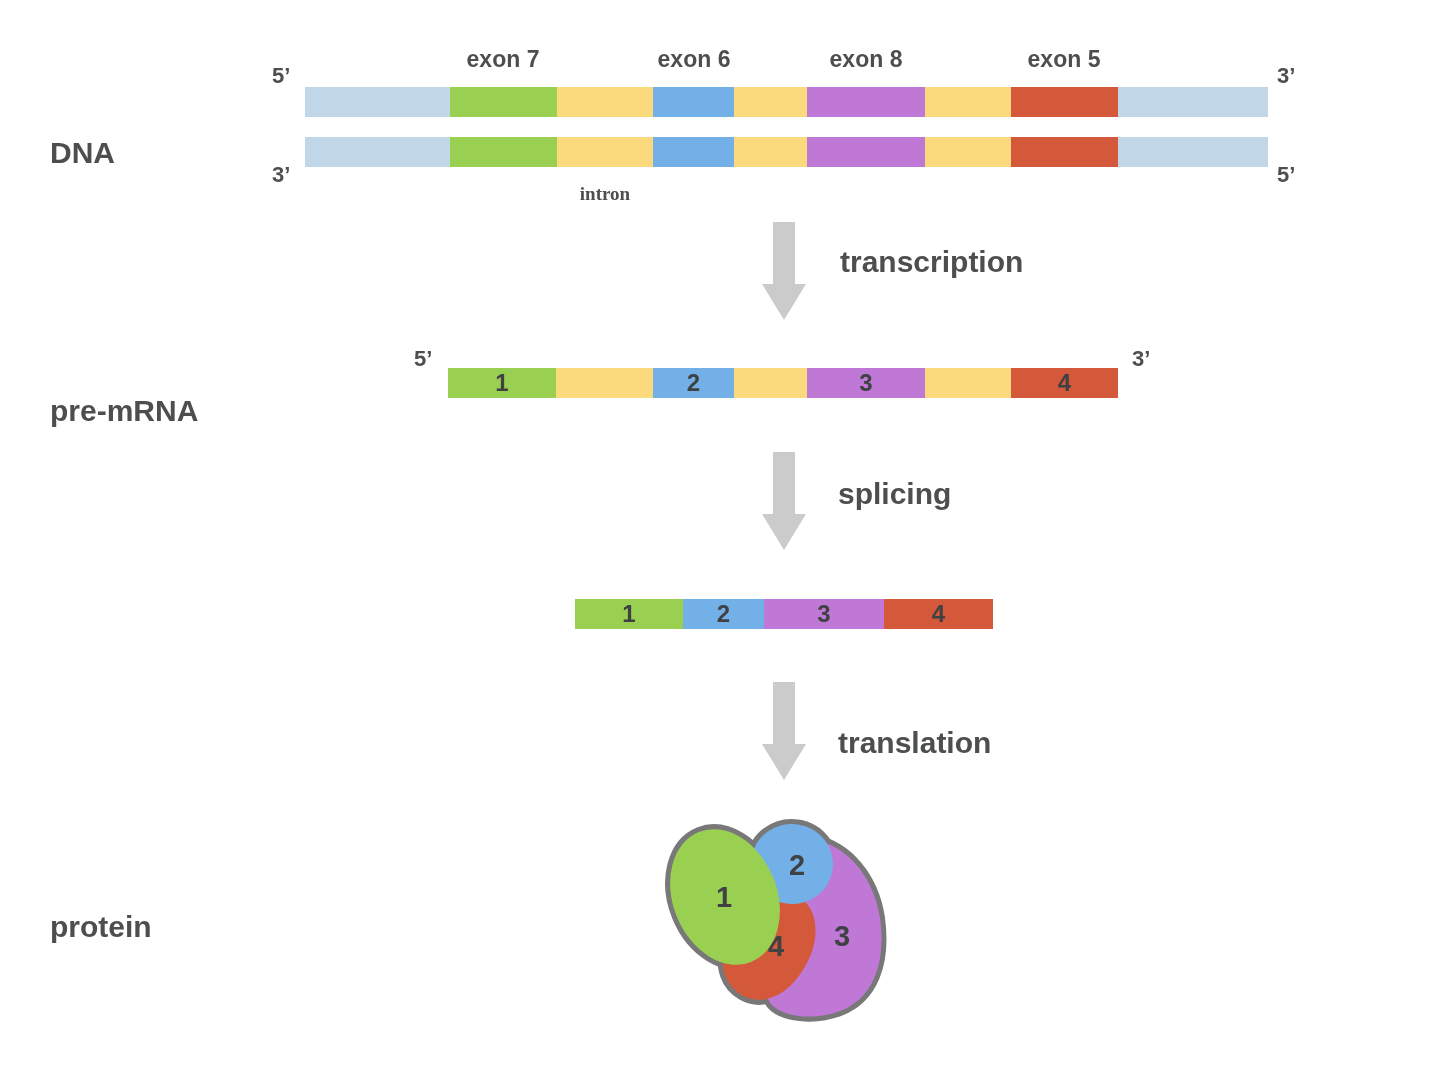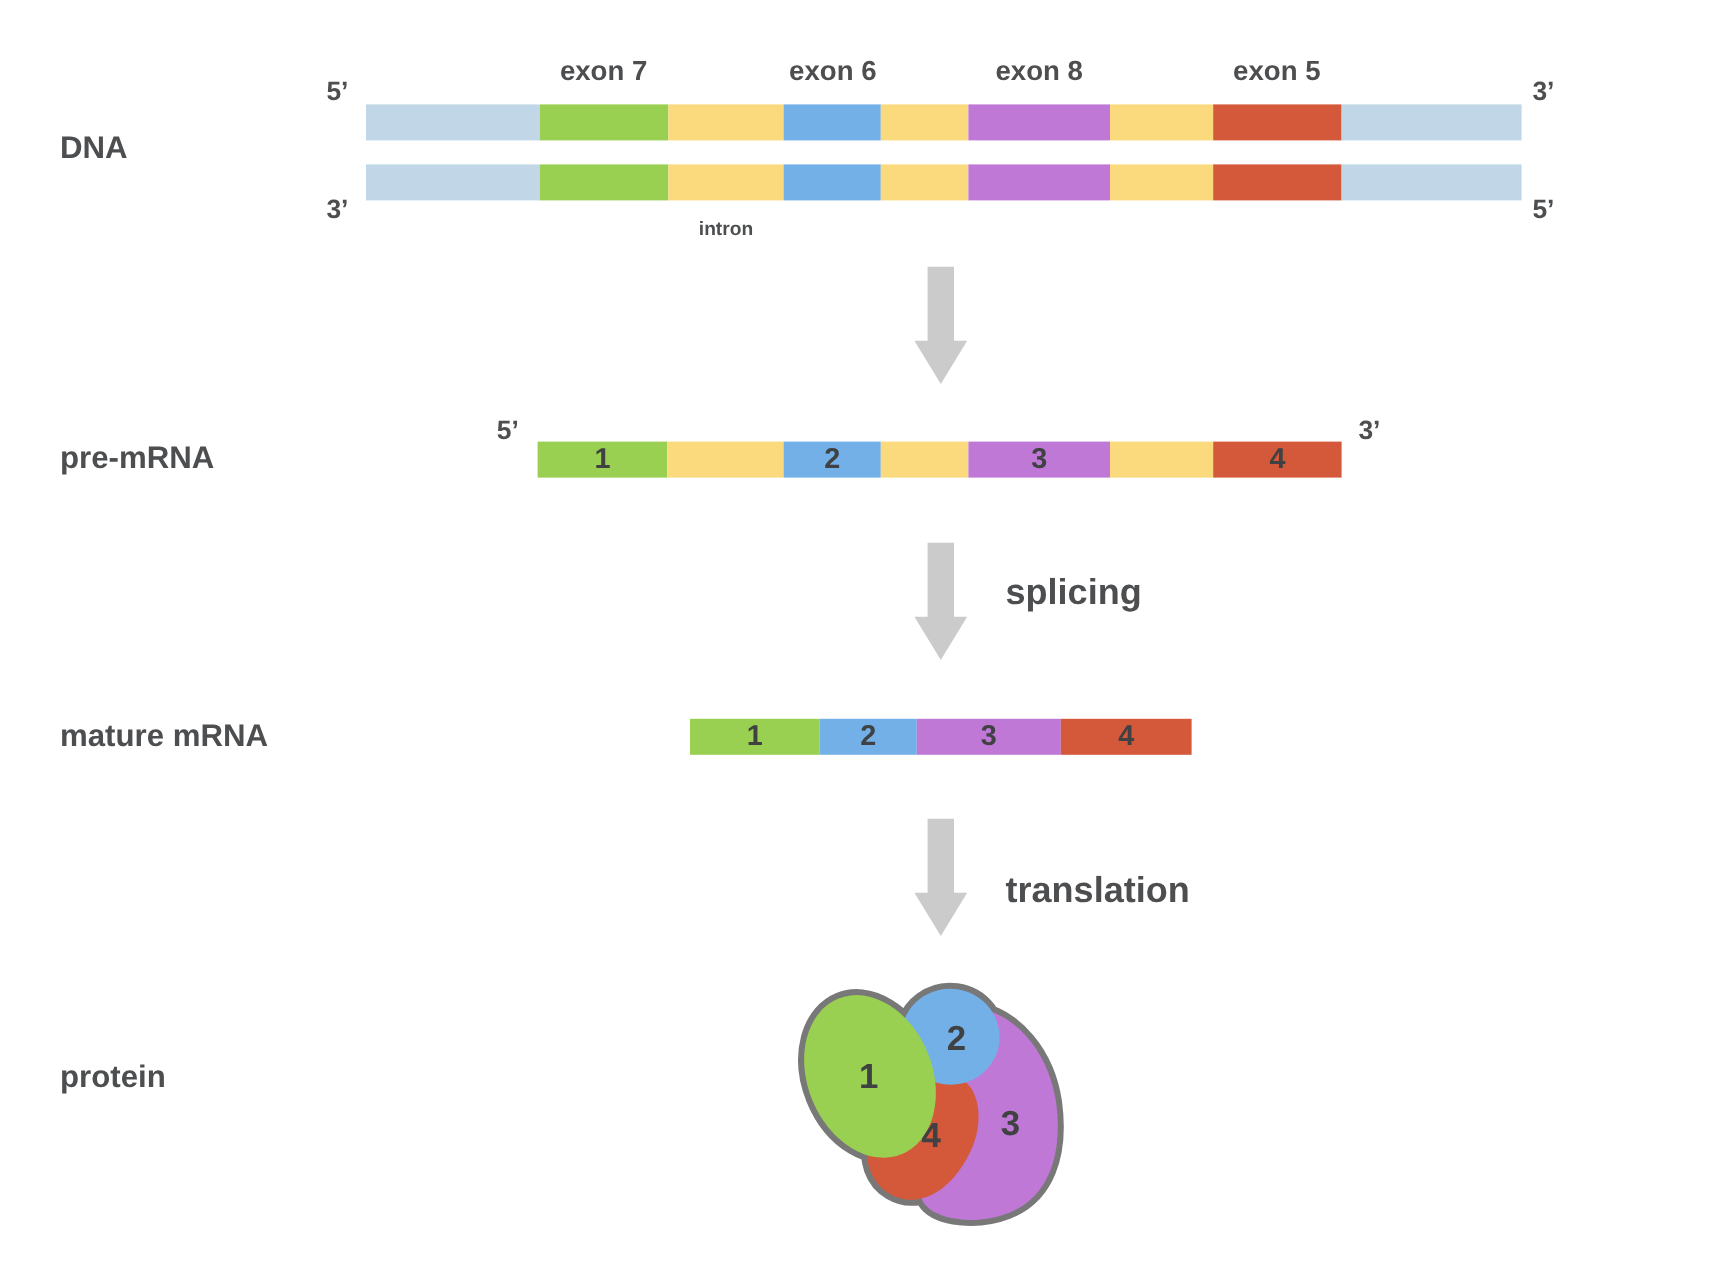--- a/index.html
+++ b/index.html
@@ -1,24 +1,24 @@
 <!DOCTYPE html>
 <html style="--lightblue: #c1d7e8; --green: #9ad052; --yellow: #fbd97d; --blue: #74b0e8; --purple: #c078d6; --red: #d4583a; --arrow: #cccbcb; --outline: #787879; --text: #4d4e50; --number: #3f4143;"><head>
 <meta charset="utf-8">
 <style>
   html,body{margin:0;padding:0;background:#ffffff;}
   .canvas{
     position:relative;width:1440px;height:1067px;background:#ffffff;overflow:hidden;
     font-family:"Liberation Sans","DejaVu Sans",sans-serif;color:var(--text);
   }
   .abs{position:absolute;}
-  .row-label{font-size:26px;font-weight:600;color:var(--text);white-space:nowrap;}
+  .row-label{font-size:30px;font-weight:600;color:var(--text);white-space:nowrap;margin-top:28px;}
   .process-label{font-size:30px;font-weight:600;color:var(--text);white-space:nowrap;}
   .exon-label{font-size:23px;font-weight:600;color:var(--text);transform:translateX(-50%);white-space:nowrap;}
-  .intron-label{font-size:16px;font-weight:600;color:var(--text);transform:translateX(-50%);}
+  .intron-label{font-size:19px;font-weight:600;color:var(--text);transform:translateX(-50%);font-family:Liberation Serif, serif;}
   .prime{font-size:22px;font-weight:700;color:var(--text);white-space:nowrap;}
   .bar{display:flex;flex-direction:row;height:30px;}
   .segment{height:100%;display:flex;align-items:center;justify-content:center;}
   .segment span{font-size:24px;font-weight:700;color:var(--number);}
   svg{display:block;}
 </style>
 </head>
 <body>
 
 <div class="canvas">
@@ -56,20 +56,21 @@
       <div class="segment" style="width: 86px; background: var(--yellow);"></div>
       <div class="segment" style="width: 107px; background: var(--red);"></div>
       <div class="segment" style="width: 150px; background: var(--lightblue);"></div>
     </div>
 
   <div class="abs intron-label" style="left:605px;top:183px;">intron</div>
 
   <svg class="abs" style="left:762px;top:222px;" width="44" height="98" viewBox="0 0 44 98">
     <path d="M11 0 H33 V62 H44 L22 98 L0 62 H11 Z" fill="var(--arrow)"></path>
   </svg>
+  <div class="abs process-label" style="left:840px;top:245px;">transcription</div>
 
   <div class="abs row-label" style="left:50px;top:366px;">pre-mRNA</div>
   <div class="abs prime" style="left:414px;top:346px;">5’</div>
   <div class="abs bar" style="left:448px;top:368px;width:670px;">
       <div class="segment" style="width: 108px; background: var(--green);">
         <span>1</span>
       </div>
       <div class="segment" style="width: 97px; background: var(--yellow);"></div>
       <div class="segment" style="width: 81px; background: var(--blue);">
         <span>2</span>
@@ -83,21 +84,20 @@
         <span>4</span>
       </div>
     </div>
   <div class="abs prime" style="left:1132px;top:346px;">3’</div>
 
   <svg class="abs" style="left:762px;top:452px;" width="44" height="98" viewBox="0 0 44 98">
     <path d="M11 0 H33 V62 H44 L22 98 L0 62 H11 Z" fill="var(--arrow)"></path>
   </svg>
   <div class="abs process-label" style="left:838px;top:477px;">splicing</div>
 
-  <div class="abs row-label" style="left:50px;top:598px;">mature mRNA</div>
   <div class="abs bar" style="left:575px;top:599px;width:418px;">
       <div class="segment" style="width: 108px; background: var(--green);">
         <span>1</span>
       </div>
       <div class="segment" style="width: 81px; background: var(--blue);">
         <span>2</span>
       </div>
       <div class="segment" style="width: 120px; background: var(--purple);">
         <span>3</span>
       </div>

